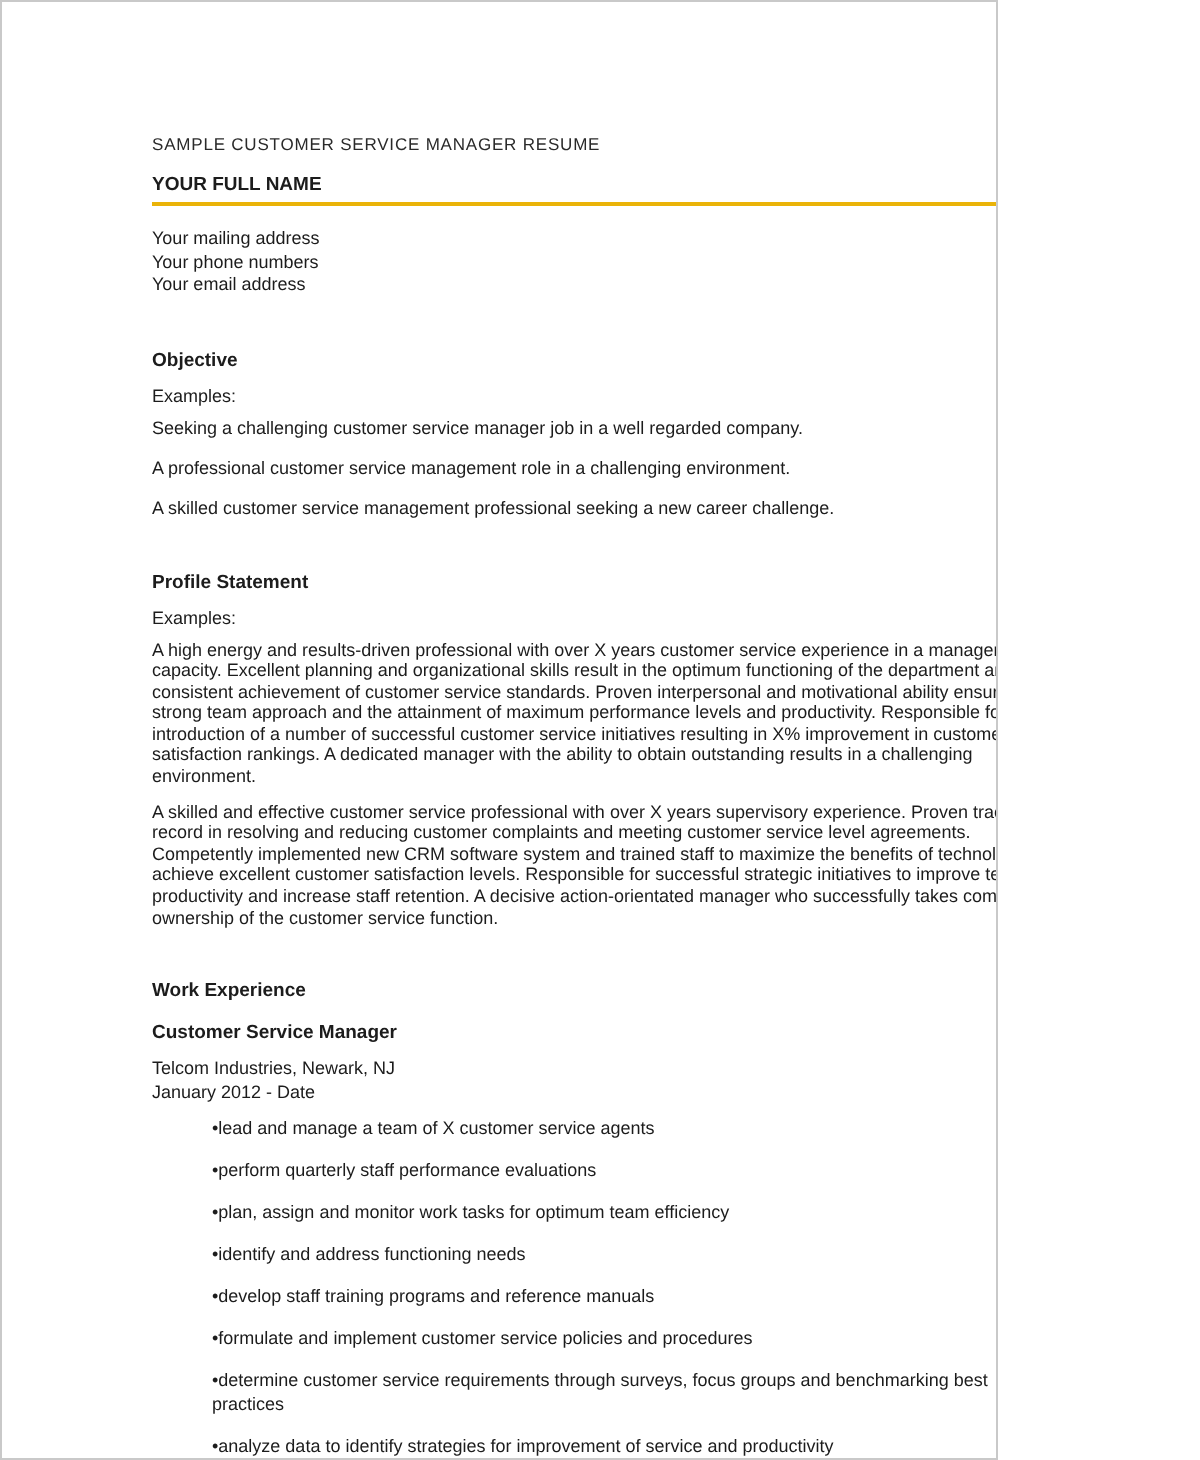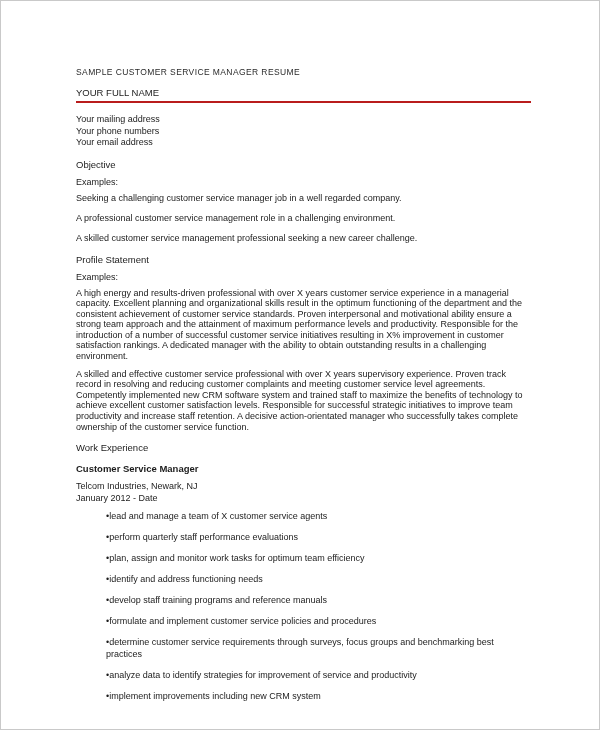--- a/index.html
+++ b/index.html
@@ -2,21 +2,21 @@
 <html><head>
 <meta charset="utf-8">
 <style>
   html, body {
     margin: 0;
     padding: 0;
     background: #ffffff;
   }
   .page {
     position: relative;
-    width: 600px;
+    width: 499px;
     height: 730px;
     box-sizing: border-box;
     background: #ffffff;
     border: 1px solid #c9c9c9;
     font-family: "Liberation Sans", sans-serif;
     color: #1c1c1c;
     overflow: hidden;
   }
   .content {
     position: absolute;
@@ -27,36 +27,36 @@
     line-height: 11px;
   }
   .doc-title {
     font-size: 8.5px;
     letter-spacing: 0.4px;
     color: #2a2a2a;
     margin-bottom: 9px;
     text-transform: uppercase;
   }
   .full-name {
-    font-weight: normal;
+    font-weight: bold;
     font-size: 9.5px;
     padding-bottom: 3px;
-    border-bottom: 2px solid #b91c1c;
+    border-bottom: 2px solid #eab308;
     margin-bottom: 11px;
   }
   .contact-line {
     line-height: 11.5px;
   }
   .contact-block {
     margin-bottom: 9px;
   }
   .section-heading {
-    font-weight: normal;
+    font-weight: bold;
     font-size: 9.5px;
-    margin-top: 10px;
+    margin-top: 26px;
     margin-bottom: 7px;
   }
   .examples-label {
     margin-bottom: 5px;
   }
   .example-line {
     margin-bottom: 9px;
   }
   .paragraph {
     line-height: 10.6px;

